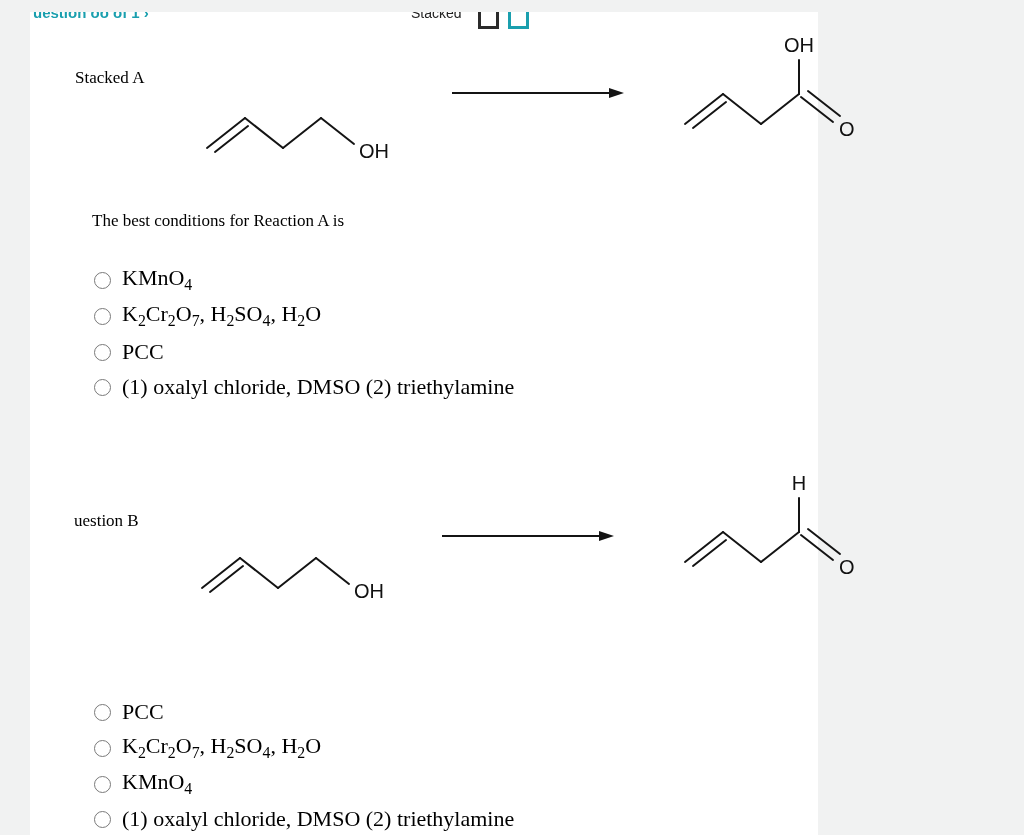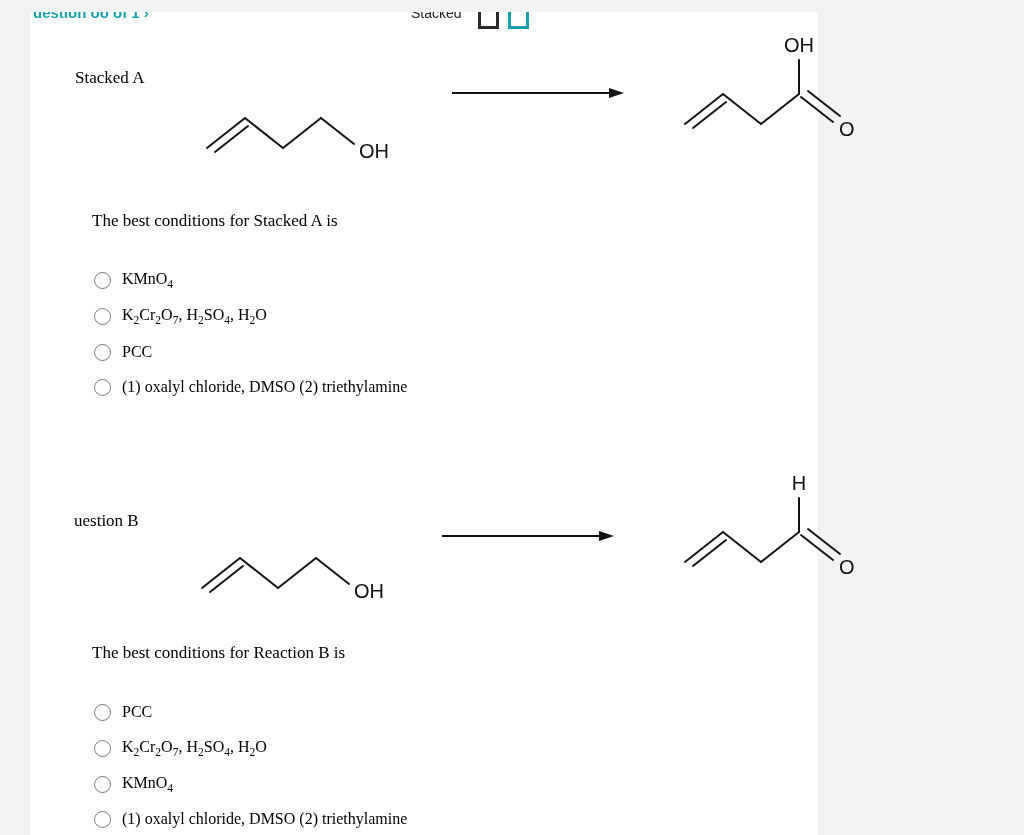--- a/index.html
+++ b/index.html
@@ -18,21 +18,21 @@
     font-size:14px;color:#222;}
   .view-icon{position:absolute;top:-5px;width:15px;height:16px;background:#fff;box-sizing:content-box;}
   .view-icon.dark{left:448px;border:3px solid #2b2b2b;}
   .view-icon.teal{left:478px;border:3px solid #1a9fae;}
   .section-label{font-size:17px;color:#000;}
   .question-text{font-size:17px;color:#000;}
   .struct{position:absolute;}
   .atom{font-family:"Liberation Sans","DejaVu Sans",sans-serif;font-size:20px;fill:#111;}
   .opt{position:absolute;left:64px;height:24px;display:flex;align-items:center;gap:11px;cursor:pointer;}
   .radio{width:17px;height:17px;border:1.5px solid #7a7a7a;border-radius:50%;background:#fff;flex:none;box-sizing:border-box;}
-  .opt-label{font-size:16px;color:#000;white-space:nowrap;}
+  .opt-label{font-size:22px;color:#000;white-space:nowrap;}
   .opt-label sub{font-size:0.72em;}
 </style>
 </head>
 <body>
 
 <div class="content">
 
   <div class="header-bar">
     <span class="nav-fragment">uestion oo of 1  ›</span>
     <span class="stacked-label">Stacked</span>
@@ -65,21 +65,21 @@
       <line x1="50" y1="70" x2="88" y2="100"></line>
       <line x1="88" y1="100" x2="126" y2="70"></line>
       <line x1="126" y1="70" x2="126" y2="36"></line>
       <line x1="128" y1="73" x2="160" y2="98"></line>
       <line x1="135" y1="67" x2="167" y2="92"></line>
     </g>
     <text x="126" y="28" text-anchor="middle" class="atom">OH</text>
     <text x="166" y="112" class="atom">O</text>
   </svg>
 
-  <div class="abs question-text" style="left:62px;top:199px">The best conditions for Stacked A is</div>
+  <div class="abs question-text" style="left:62px;top:199px">The best conditions for Reaction A is</div>
 
   <div class="opt" style="top:256px">
     <span class="radio"></span>
     <span class="opt-label">KMnO<sub>4</sub></span>
   </div>
   <div class="opt" style="top:292px">
     <span class="radio"></span>
     <span class="opt-label">K<sub>2</sub>Cr<sub>2</sub>O<sub>7</sub>, H<sub>2</sub>SO<sub>4</sub>, H<sub>2</sub>O</span>
   </div>
   <div class="opt" style="top:328px">
@@ -116,21 +116,20 @@
       <line x1="50" y1="70" x2="88" y2="100"></line>
       <line x1="88" y1="100" x2="126" y2="70"></line>
       <line x1="126" y1="70" x2="126" y2="36"></line>
       <line x1="128" y1="73" x2="160" y2="98"></line>
       <line x1="135" y1="67" x2="167" y2="92"></line>
     </g>
     <text x="126" y="28" text-anchor="middle" class="atom">H</text>
     <text x="166" y="112" class="atom">O</text>
   </svg>
 
-  <div class="abs question-text" style="left:62px;top:631px">The best conditions for Reaction B is</div>
 
   <div class="opt" style="top:688px">
     <span class="radio"></span>
     <span class="opt-label">PCC</span>
   </div>
   <div class="opt" style="top:724px">
     <span class="radio"></span>
     <span class="opt-label">K<sub>2</sub>Cr<sub>2</sub>O<sub>7</sub>, H<sub>2</sub>SO<sub>4</sub>, H<sub>2</sub>O</span>
   </div>
   <div class="opt" style="top:760px">

